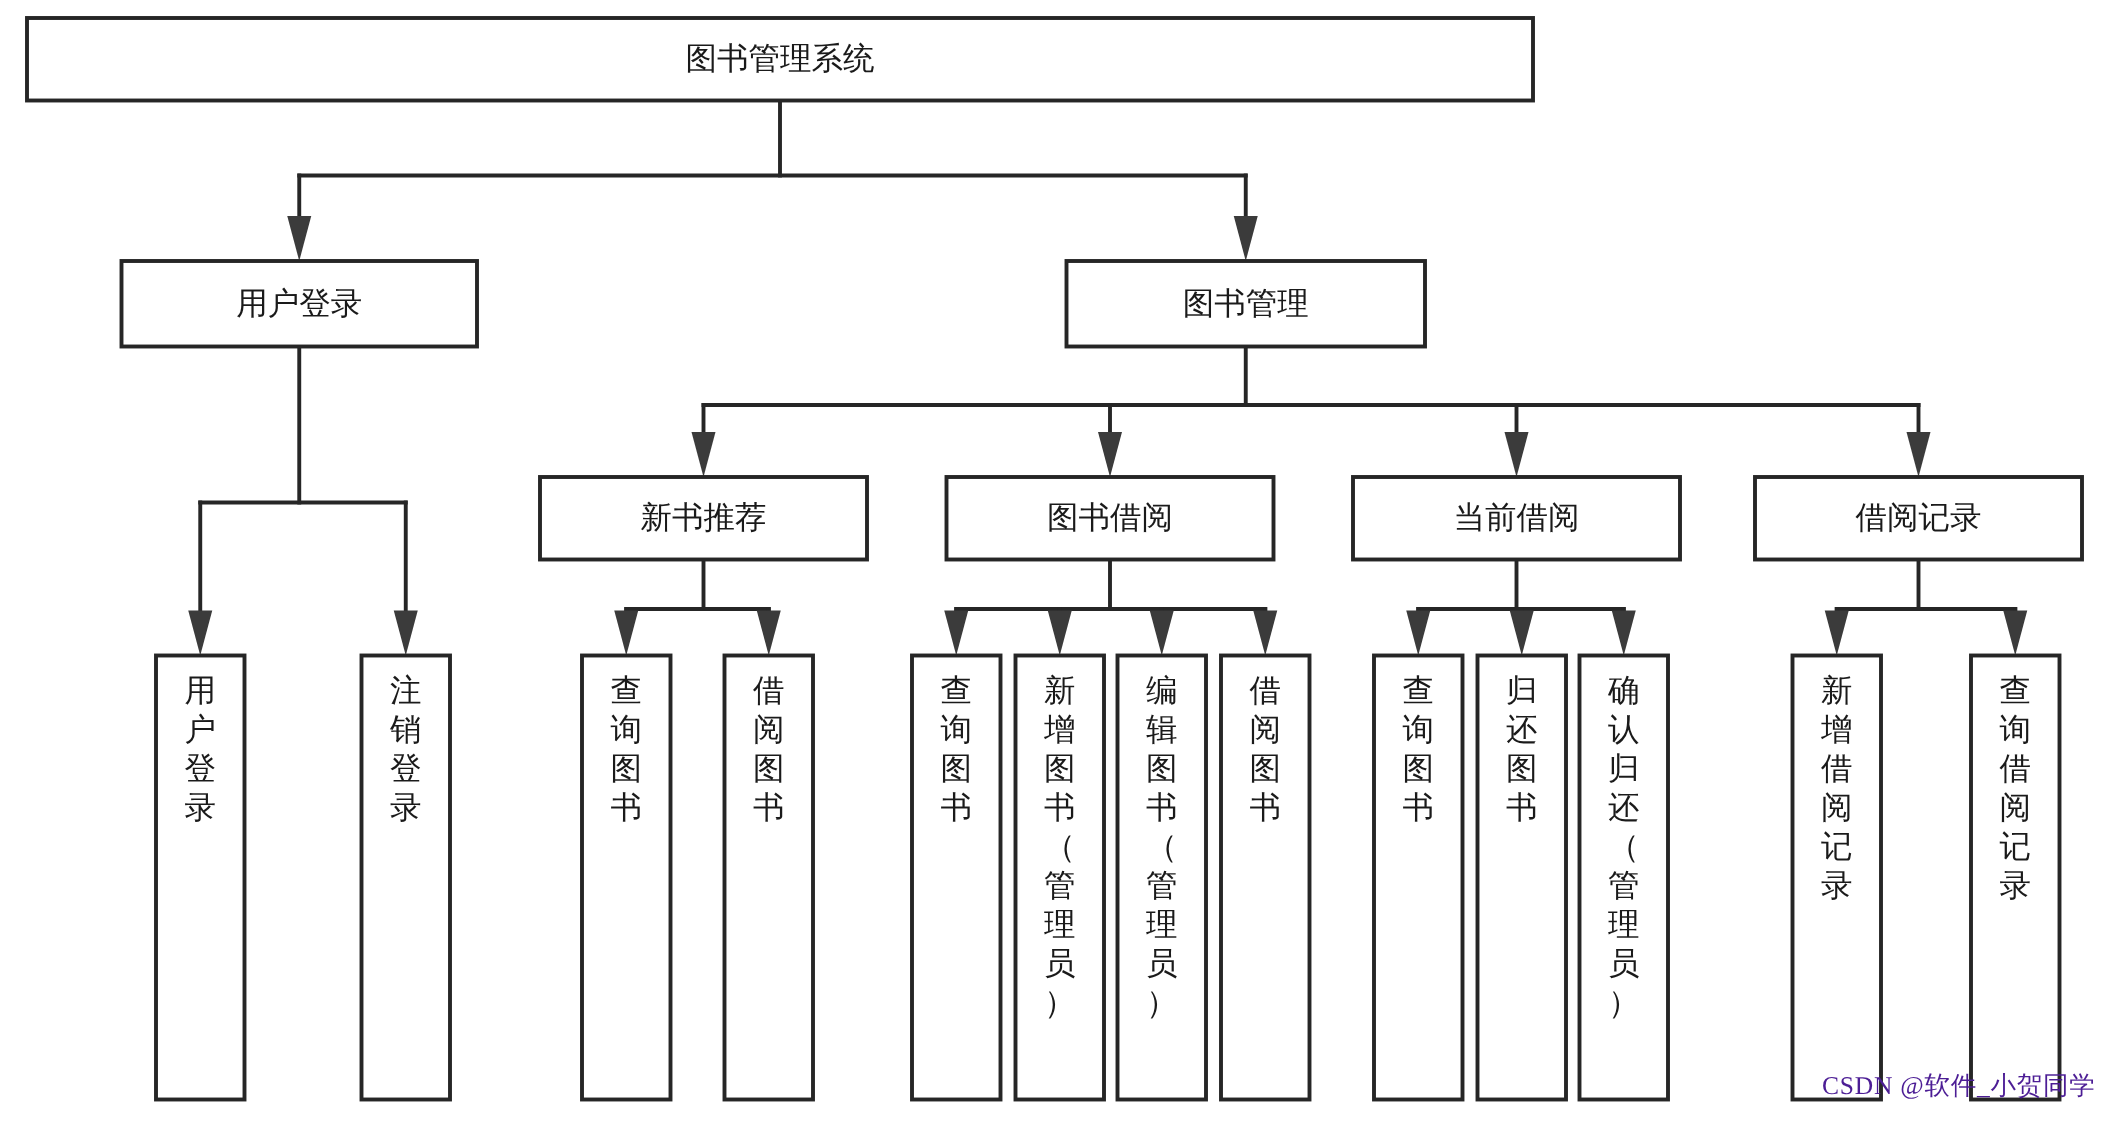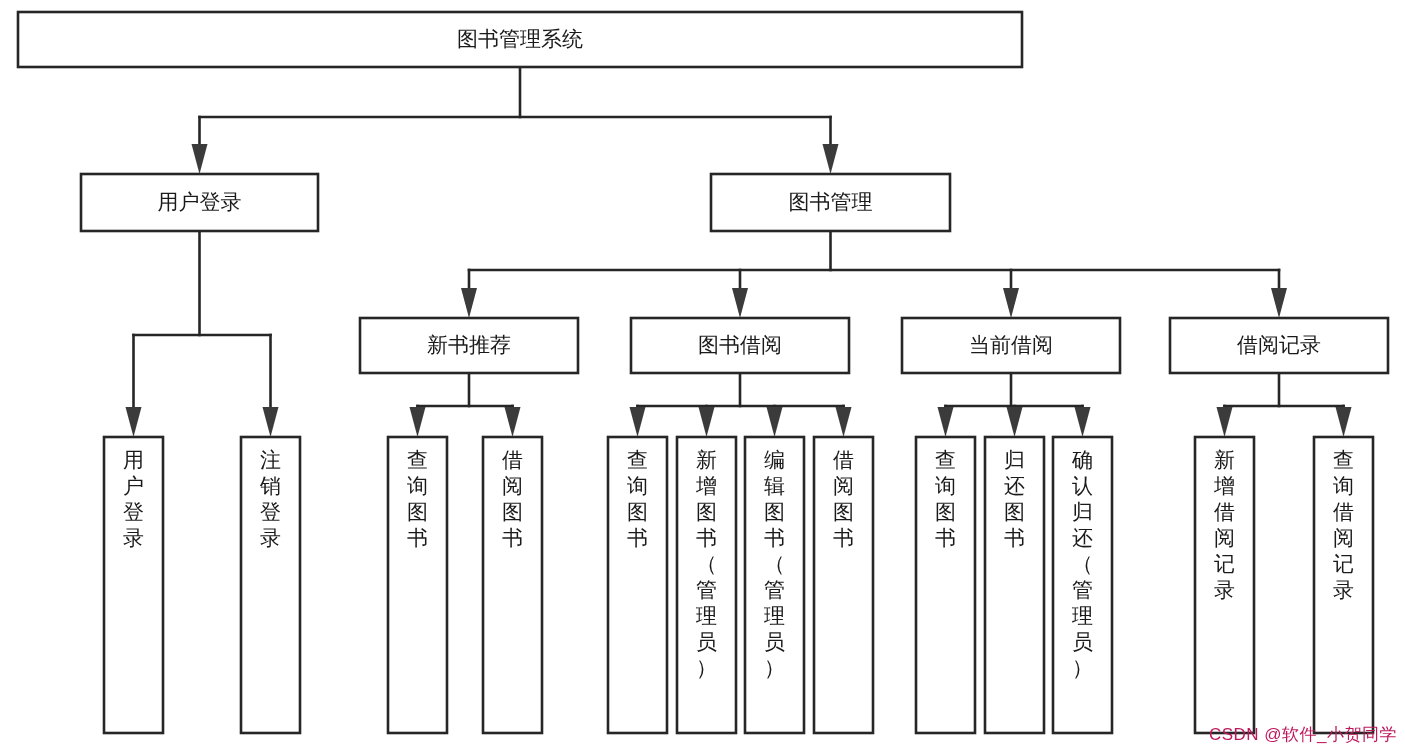--- a/index.html
+++ b/index.html
@@ -51,24 +51,24 @@
   }
   .node-label-v {
     font-family: "Liberation Sans", "DejaVu Sans", sans-serif;
     font-size: 21px;
     fill: #1a1a1a;
     text-anchor: middle;
   }
   .watermark-text {
     position: absolute;
     right: 8px;
-    bottom: 1px;
-    font-family: Liberation Sans, sans-serif;
+    bottom: 12px;
+    font-family: Liberation Serif, serif;
     font-size: 17px;
-    color: #be185d;
+    color: #4c1d95;
     white-space: nowrap;
     letter-spacing: 0.5px;
   }
 </style>
 </head>
 <body>
 
 <div id="diagram-root">
   <svg class="diagram-canvas" viewBox="0 0 1405 747">
     <g id="connector-layer">

